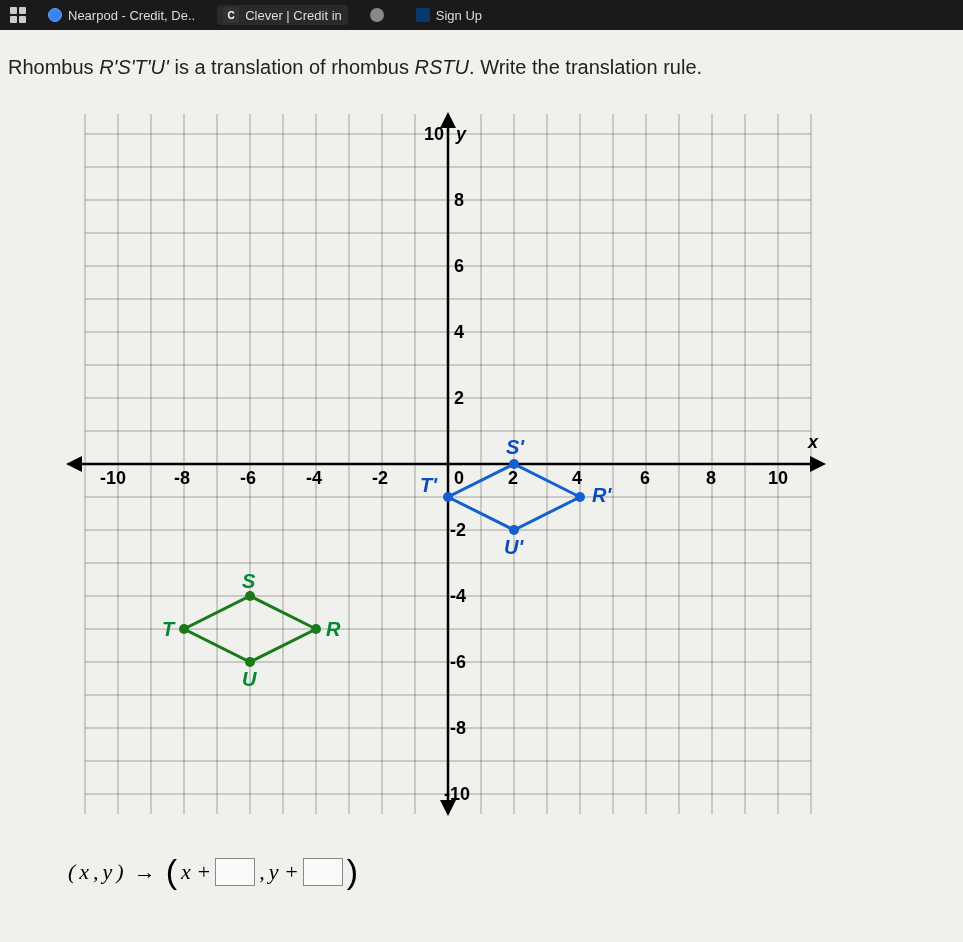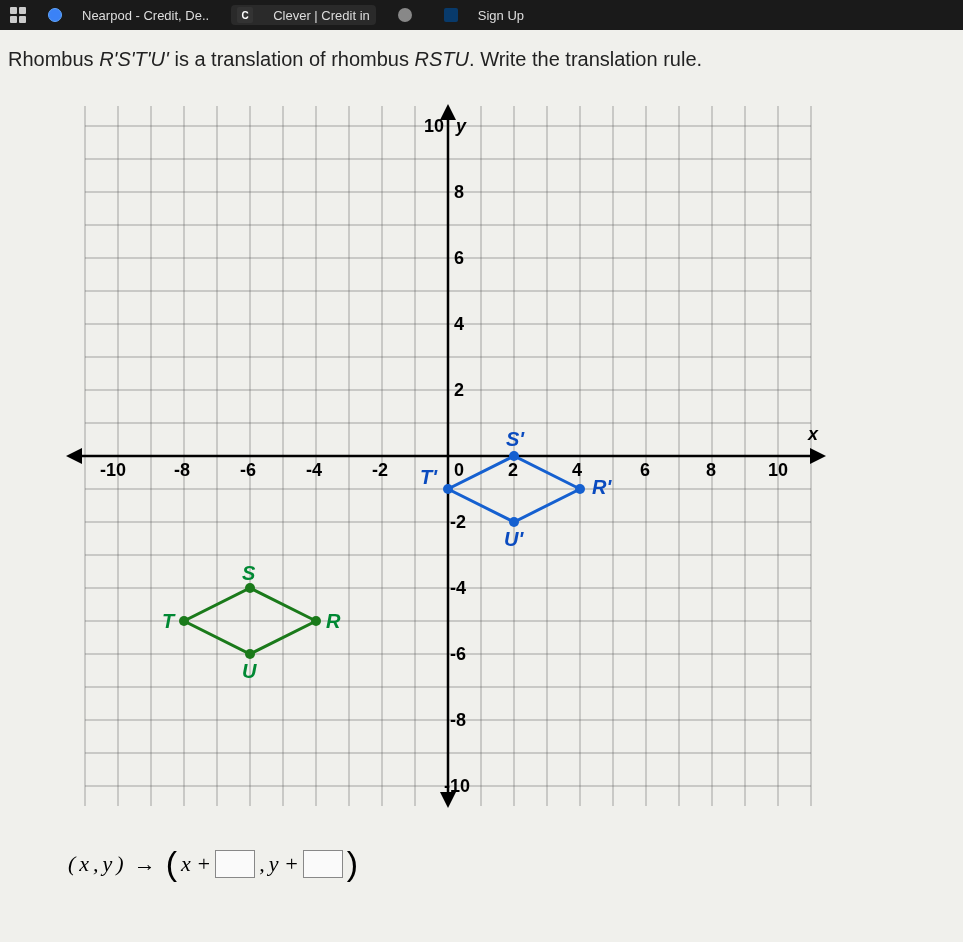--- a/index.html
+++ b/index.html
@@ -22,40 +22,40 @@
   }
   .grid-icon {
     width: 16px; height: 16px;
     display: grid;
     grid-template-columns: 1fr 1fr;
     grid-template-rows: 1fr 1fr;
     gap: 2px;
   }
   .grid-icon span { background: #ccc; border-radius: 1px; }
   .tab {
-    display: flex; align-items: center; gap: 20px;
+    display: flex; align-items: center; gap: 6px;
     padding: 4px 10px;
     color: #ddd;
   }
   .tab.dark { background: #2a2a2a; border-radius: 4px; padding:2px 6px;}
   .favicon-blue {
     width: 14px; height: 14px; border-radius: 50%;
     background: #3b82f6; border: 1px solid #60a5fa;
   }
   .favicon-c {
     width: 16px; height: 16px; background: #333;
     color: #fff; font-size: 10px; font-weight: bold;
     display: flex; align-items: center; justify-content: center;
     border-radius: 2px;
   }
   .favicon-gray { width:14px; height:14px; border-radius:50%; background:#888; }
   .favicon-box { width:14px; height:14px; background:#083a6b; border-radius:2px; }
 
   .content {
-    padding: 14px 8px;
+    padding: 22px 8px;
   }
   .question {
     font-size: 20px;
     color: #222;
     margin-bottom: 12px;
     line-height: 1.5;
   }
   .question .italic { font-style: italic; }
 
   .graph-wrap {

